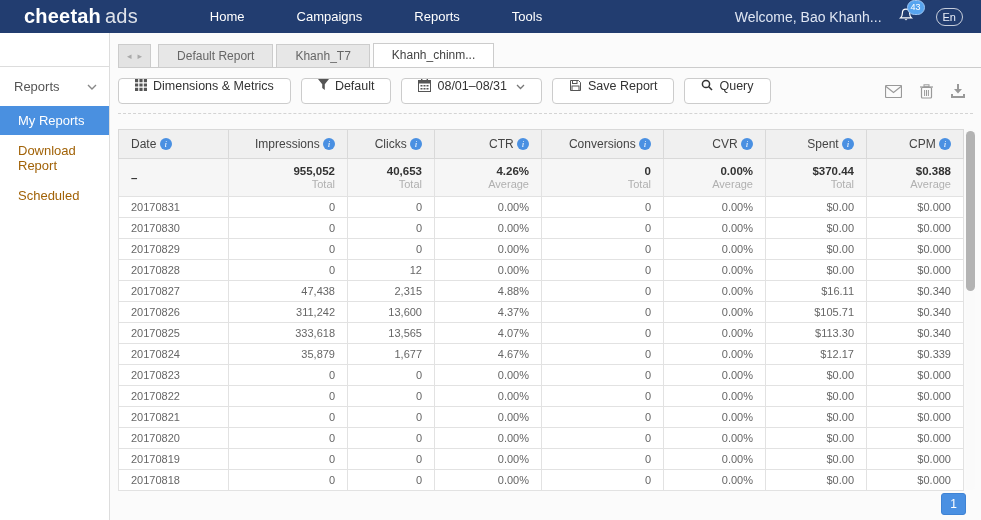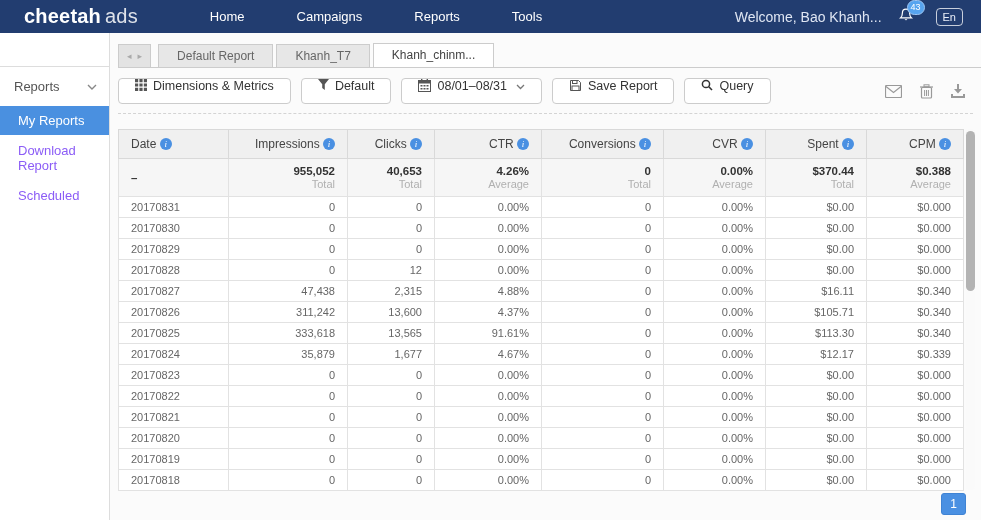--- a/index.html
+++ b/index.html
@@ -10,27 +10,27 @@
   .navbar { position:absolute; top:0; left:0; width:981px; height:33px; background:#223d70; display:flex; align-items:center; }
   .logo { margin-left:24px; font-size:20px; color:#fff; letter-spacing:.2px; white-space:nowrap; }
   .logo .bold { font-weight:bold; }
   .logo .light { font-weight:300; opacity:.85; margin-left:4px; }
   .nav-items { display:flex; margin-left:72px; }
   .nav-item { color:#fff; font-size:13px; margin-right:52px; cursor:pointer; white-space:nowrap; }
   .nav-right { margin-left:auto; display:flex; align-items:center; margin-right:18px; }
   .welcome { color:#dfe6f3; font-size:14px; margin-right:16px; white-space:nowrap; }
   .bell-wrap { position:relative; margin-right:22px; cursor:pointer; }
   .badge { position:absolute; top:-7px; left:9px; background:#57a4ef; color:#fff; font-size:9px; line-height:13px; min-width:18px; text-align:center; border-radius:8px; border:1px solid #9cc4f2; padding:0 2px; }
-  .lang-box { border:1px solid rgba(255,255,255,.75); border-radius:4px; color:#e9eef8; font-size:11px; padding:2px 6px; cursor:pointer; }
+  .lang-box { border:1px solid rgba(255,255,255,.75); border-radius:9px; color:#e9eef8; font-size:11px; padding:2px 6px; cursor:pointer; }
 
   
   .sidebar { position:absolute; top:33px; left:0; width:110px; height:487px; background:#fff; border-right:1px solid #ddd; }
   .sidebar-spacer { height:34px; border-bottom:1px solid #ddd; }
   .side-group { display:flex; align-items:center; justify-content:space-between; padding:12px 12px 12px 14px; font-size:13px; color:#555; cursor:pointer; }
-  .side-item { padding:7px 6px 7px 18px; font-size:13px; color:#8b5cf6; cursor:pointer; margin-bottom:1px; }
+  .side-item { padding:7px 6px 7px 18px; font-size:13px; color:#a16207; cursor:pointer; margin-bottom:1px; }
   .side-item.active { background:#4a90e0; color:#fff; }
 
   
   .main { position:absolute; top:33px; left:110px; width:871px; height:487px; background:#fbfbfb; }
 
   
   .tabbar { position:absolute; top:12px; left:8px; right:0; height:23px; border-bottom:1px solid #ccc; display:flex; align-items:flex-end; }
   .tab-arrows { height:23px; background:#e3e3e3; border:1px solid #ccc; border-bottom:none; display:flex; align-items:center; padding:0 5px; margin-right:7px; color:#aaa; font-size:9px; }
   .tab-arrow { cursor:pointer; padding:0 3px; }
   .tab { height:23px; line-height:22px; background:#e7e7e7; border:1px solid #ccc; border-bottom:none; padding:0 18px; font-size:12px; color:#666; margin-right:3px; cursor:pointer; white-space:nowrap; }
@@ -303,21 +303,21 @@
             <td class="cell-right">4.37%</td>
             <td class="cell-right">0</td>
             <td class="cell-right">0.00%</td>
             <td class="cell-right">$105.71</td>
             <td class="cell-right">$0.340</td>
           </tr>
           <tr>
             <td class="cell-left">20170825</td>
             <td class="cell-right">333,618</td>
             <td class="cell-right">13,565</td>
-            <td class="cell-right">91.61%</td>
+            <td class="cell-right">4.07%</td>
             <td class="cell-right">0</td>
             <td class="cell-right">0.00%</td>
             <td class="cell-right">$113.30</td>
             <td class="cell-right">$0.340</td>
           </tr>
           <tr>
             <td class="cell-left">20170824</td>
             <td class="cell-right">35,879</td>
             <td class="cell-right">1,677</td>
             <td class="cell-right">4.67%</td>

